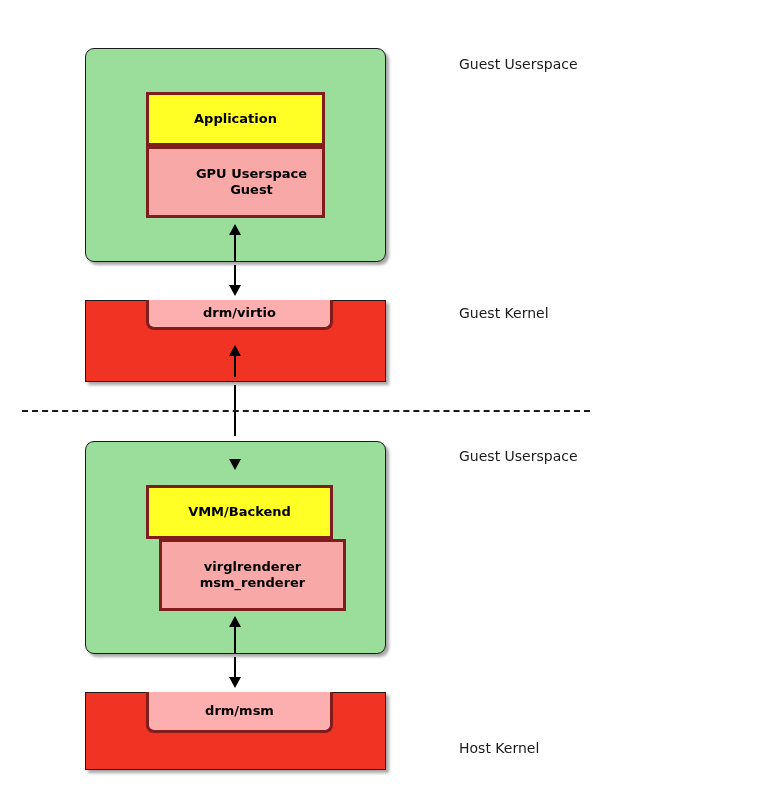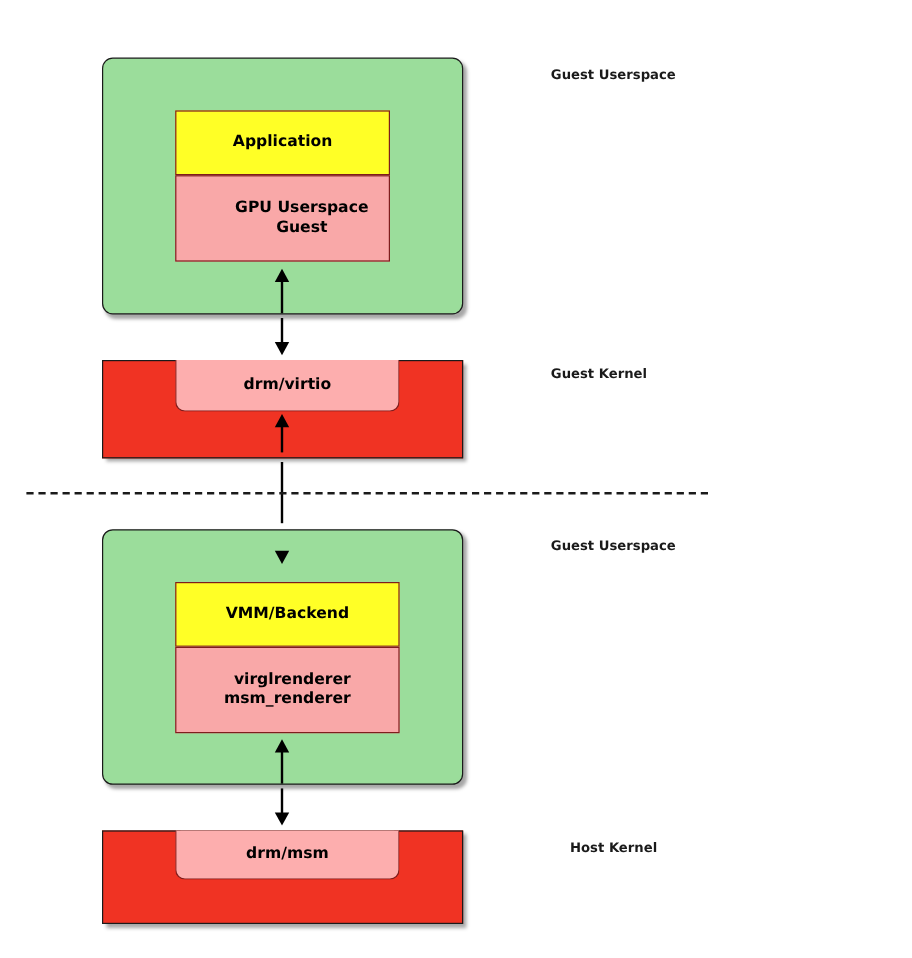--- a/index.html
+++ b/index.html
@@ -27,21 +27,21 @@
     border-radius: 9px;
   }
   .layer.red {
     background: #f03323;
     border-radius: 0;
   }
 
   
   .inner {
     position: absolute;
-    border: 1px solid #7f1d1d;
+    border: 3px solid #7f1d1d;
     display: flex;
     align-items: center;
     justify-content: center;
     text-align: center;
     font-weight: bold;
     font-size: 13px;
     color: #000000;
     line-height: 1.25;
   }
   .inner.yellow { background: #ffff26; }
@@ -49,22 +49,22 @@
   .inner.pink-light {
     background: #fdaeae;
     border-top: none;
     border-bottom-left-radius: 8px;
     border-bottom-right-radius: 8px;
   }
 
   
   .side-label {
     position: absolute;
-    font-size: 11px;
-    font-weight: bold;
+    font-size: 14px;
+    font-weight: normal;
     color: #1a1a1a;
     white-space: nowrap;
   }
 
   
   #divider {
     position: absolute;
     left: 22px;
     top: 410px;
     width: 568px;
@@ -106,41 +106,41 @@
   </div>
 
   <div class="conn" style="left:234px; top:234px; height:27px;"></div>
   <div class="arrowhead up" style="left:229px; top:224px;"></div>
 
   <div class="conn" style="left:234px; top:265px; height:22px;"></div>
   <div class="arrowhead down" style="left:229px; top:285px;"></div>
 
   <div class="layer red" style="left:85px; top:300px; width:301px; height:82px;"></div>
 
-  <div class="inner pink-light" style="left:146px; top:300px; width:187px; height:43px;">
+  <div class="inner pink-light" style="left:146px; top:300px; width:187px; height:30px;">
     <span>drm/virtio</span>
   </div>
 
   <div class="conn" style="left:234px; top:355px; height:22px;"></div>
   <div class="arrowhead up" style="left:229px; top:345px;"></div>
 
   <div class="conn" style="left:234px; top:385px; height:25px;"></div>
   <div class="conn" style="left:234px; top:411px; height:25px;"></div>
 
   <div id="divider"></div>
 
   <div class="layer green" style="left:85px; top:441px; width:301px; height:213px;"></div>
 
   <div class="arrowhead down" style="left:229px; top:459px;"></div>
 
   <div class="inner yellow" style="left:146px; top:485px; width:187px; height:54px;">
     <span>VMM/Backend</span>
   </div>
 
-  <div class="inner pink" style="left:146px; top:539px; width:187px; height:72px;text-align:right;">
+  <div class="inner pink" style="left:159px; top:539px; width:187px; height:72px;">
     <span>
       <span>virglrenderer</span><br>
       <span>msm_renderer</span>
     </span>
   </div>
 
   <div class="conn" style="left:234px; top:626px; height:27px;"></div>
   <div class="arrowhead up" style="left:229px; top:616px;"></div>
 
   <div class="conn" style="left:234px; top:657px; height:22px;"></div>
@@ -151,15 +151,15 @@
   <div class="inner pink-light" style="left:146px; top:692px; width:187px; height:41px;align-items:center;">
     <span>drm/msm</span>
   </div>
 
   <div class="side-label" style="left:459px; top:56px;">Guest Userspace</div>
 
   <div class="side-label" style="left:459px; top:305px;">Guest Kernel</div>
 
   <div class="side-label" style="left:459px; top:448px;">Guest Userspace</div>
 
-  <div class="side-label" style="left:459px; top:700px;margin-left:16px;">Host Kernel</div>
+  <div class="side-label" style="left:459px; top:740px;">Host Kernel</div>
 
 </div>
 
 </body></html>

